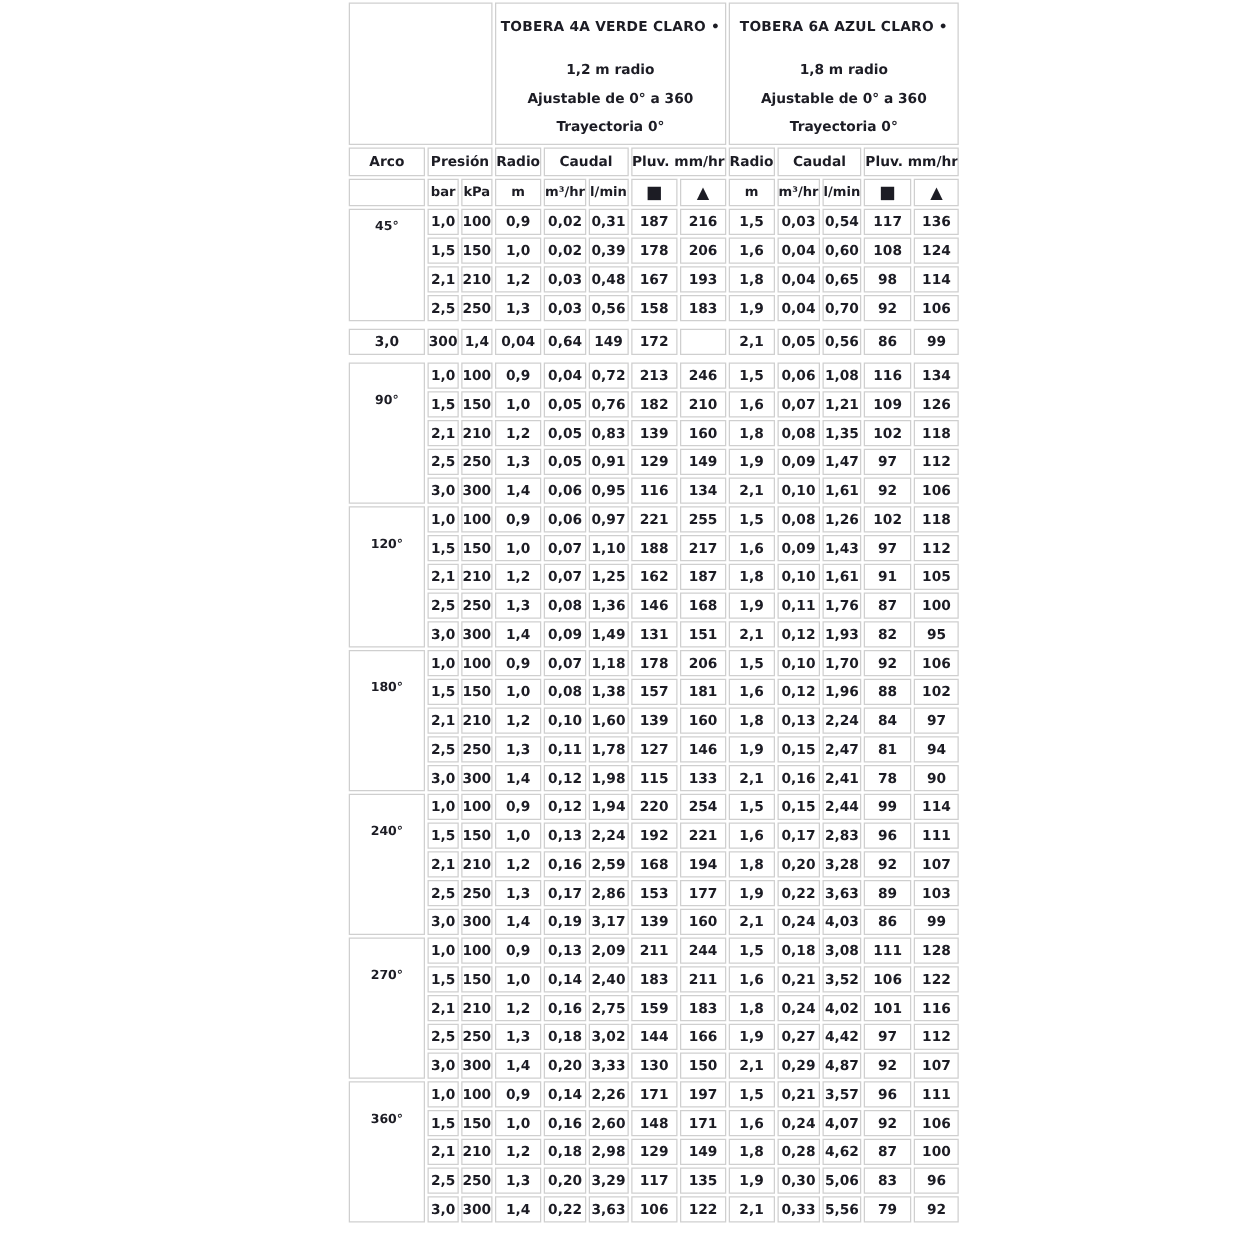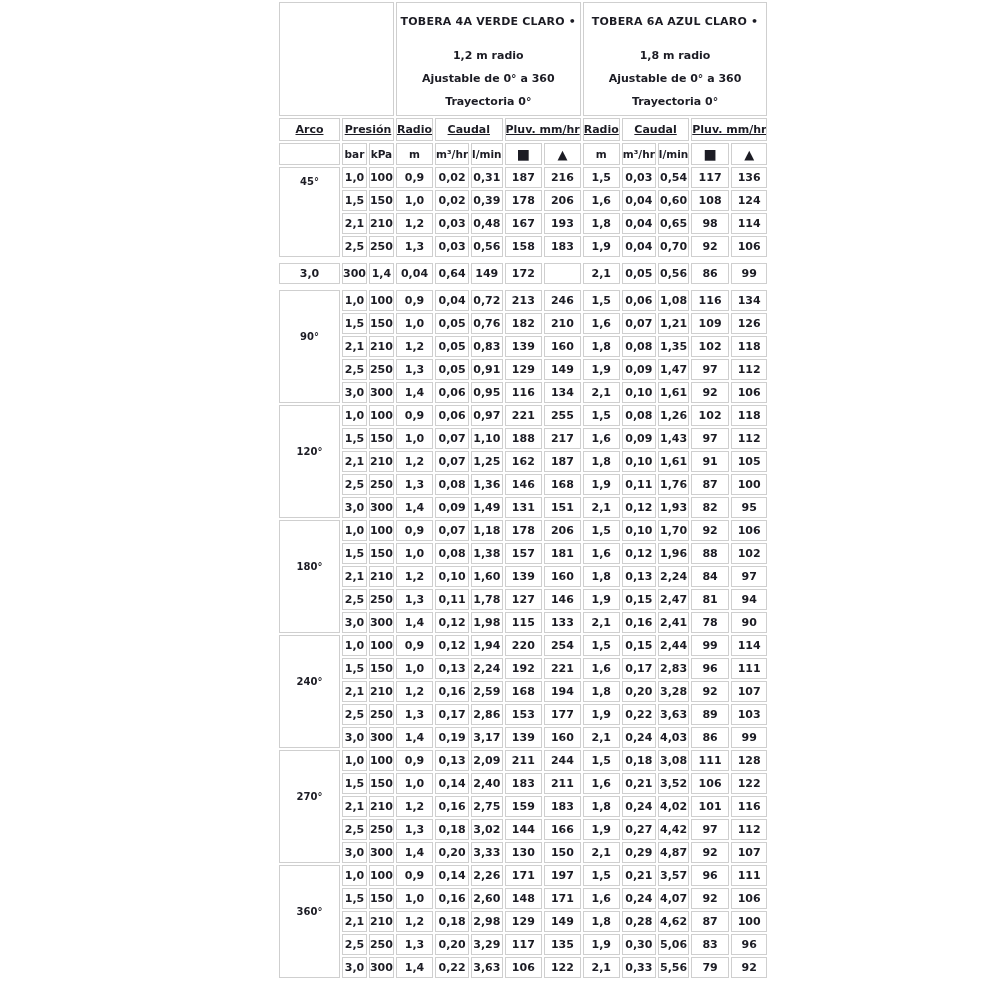--- a/index.html
+++ b/index.html
@@ -10,27 +10,27 @@
   th,td{border:1px solid #cfcfcf;background:#fff;padding:0;margin:0;
         font-size:11px;font-weight:700;text-align:center;vertical-align:middle;
         color:#1c1c24;overflow:hidden;white-space:nowrap;}
   
   .head-block th{height:112px;vertical-align:top;}
   .corner{border:1px solid #cfcfcf;}
   .nz-title{margin-top:12px;font-size:11px;letter-spacing:.2px;}
   .nz-spec{margin-top:10px;font-size:11px;font-weight:700;}
   .nz-spec.first{margin-top:21px;}
   
-  .subhead th{height:21px;text-decoration:underline;}
+  .subhead th{height:21px;}
   .units th{height:20px;font-size:10.5px;margin-left:47px;}
   .glyph-sq{font-size:14px;line-height:14px;}
   .glyph-tri{font-size:13px;line-height:13px;}
   
   td.num{height:19px;line-height:19px;}
-  td.arco-cell{vertical-align:top;padding-top:40px;}
+  td.arco-cell{vertical-align:top;padding-top:24px;}
   td.arco-cell.short{padding-top:8px;}
   .arc-label{font-size:10px;font-weight:700;}
   .arc-ic{margin-top:2px;margin-left:5px;}
   tr.spacer-row td{border:none;height:2px;background:transparent;padding:0;}
 </style>
 </head>
 <body>
 
 <div class="sheet">
   <div class="tbl-wrap">

